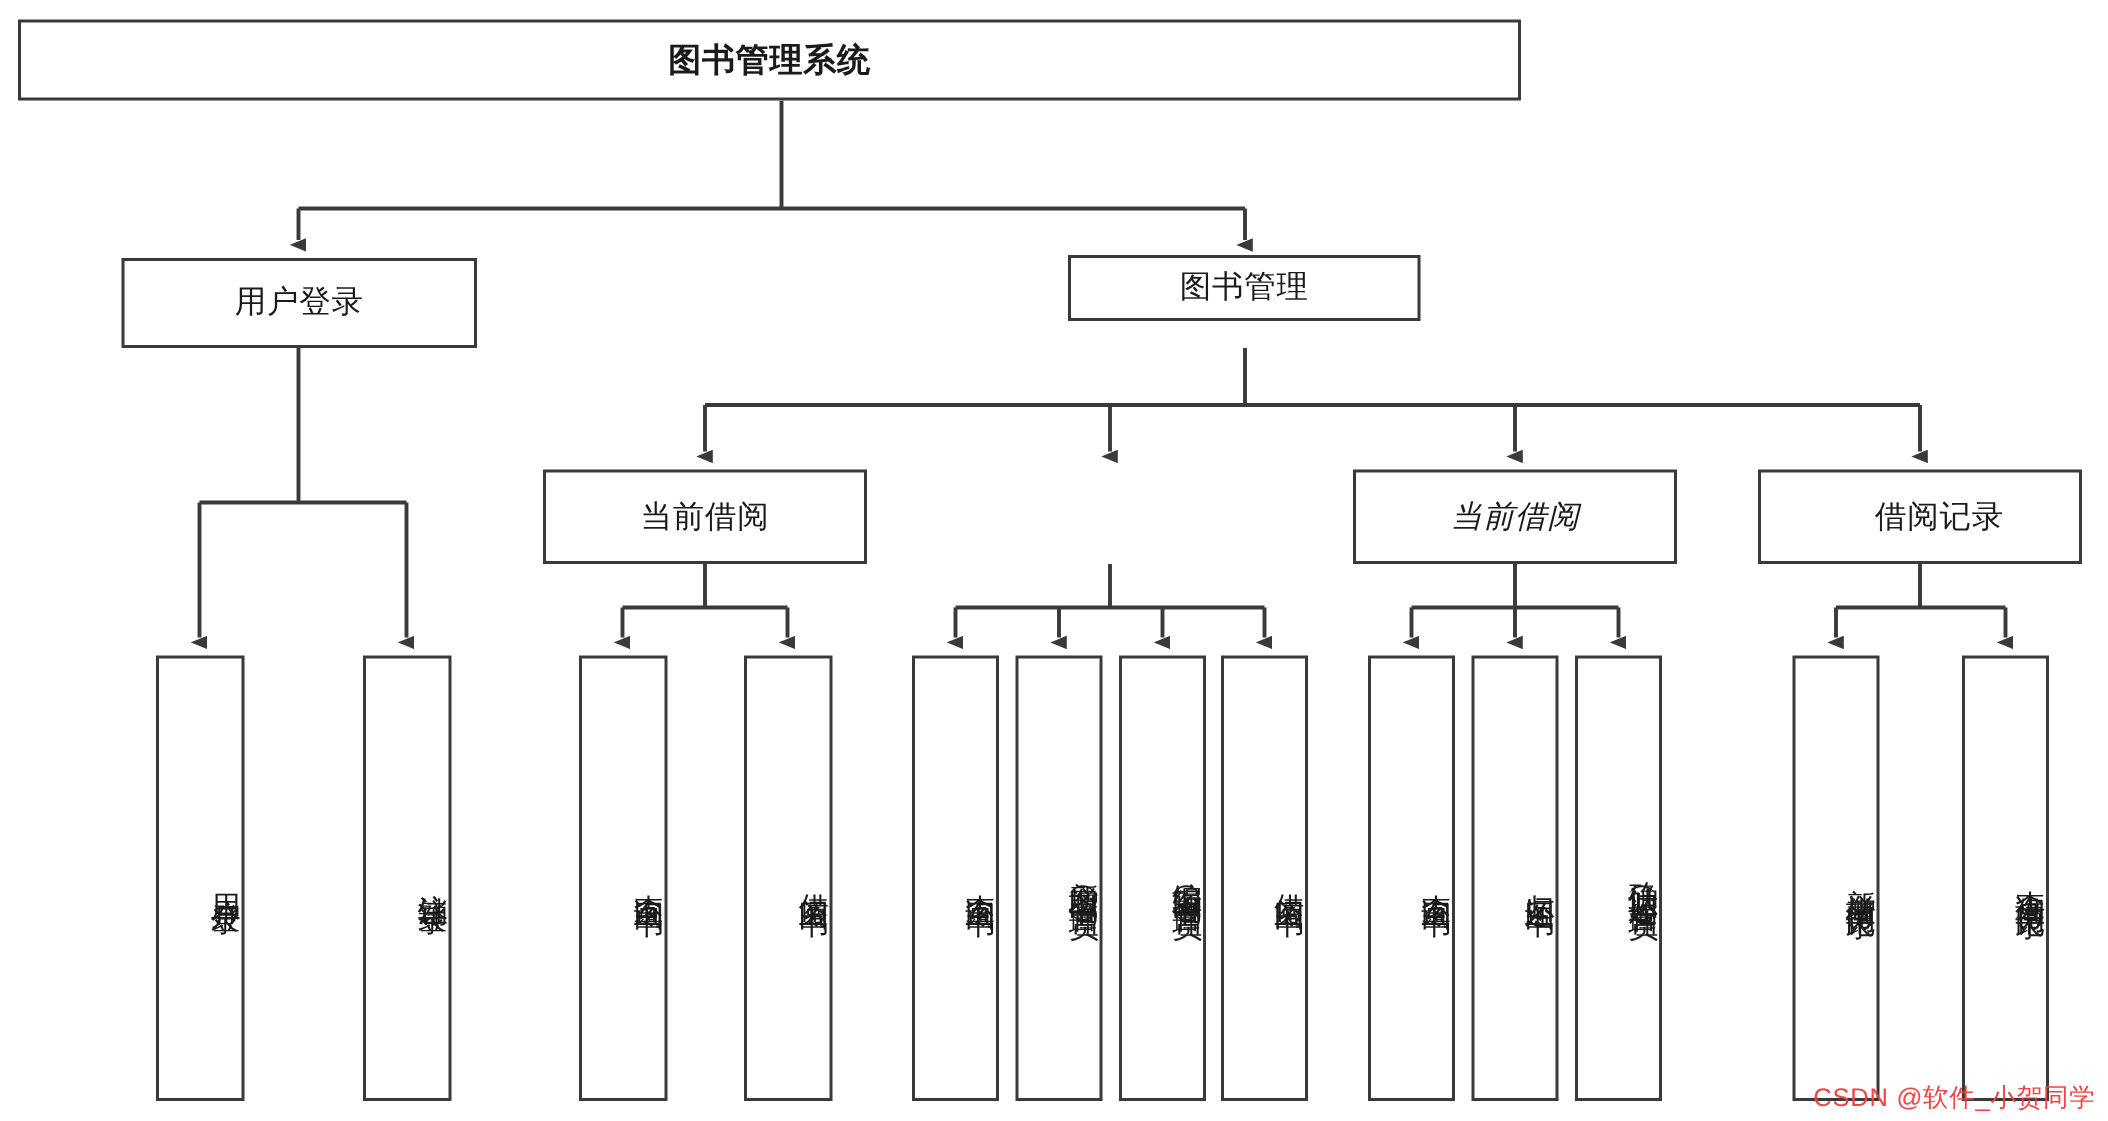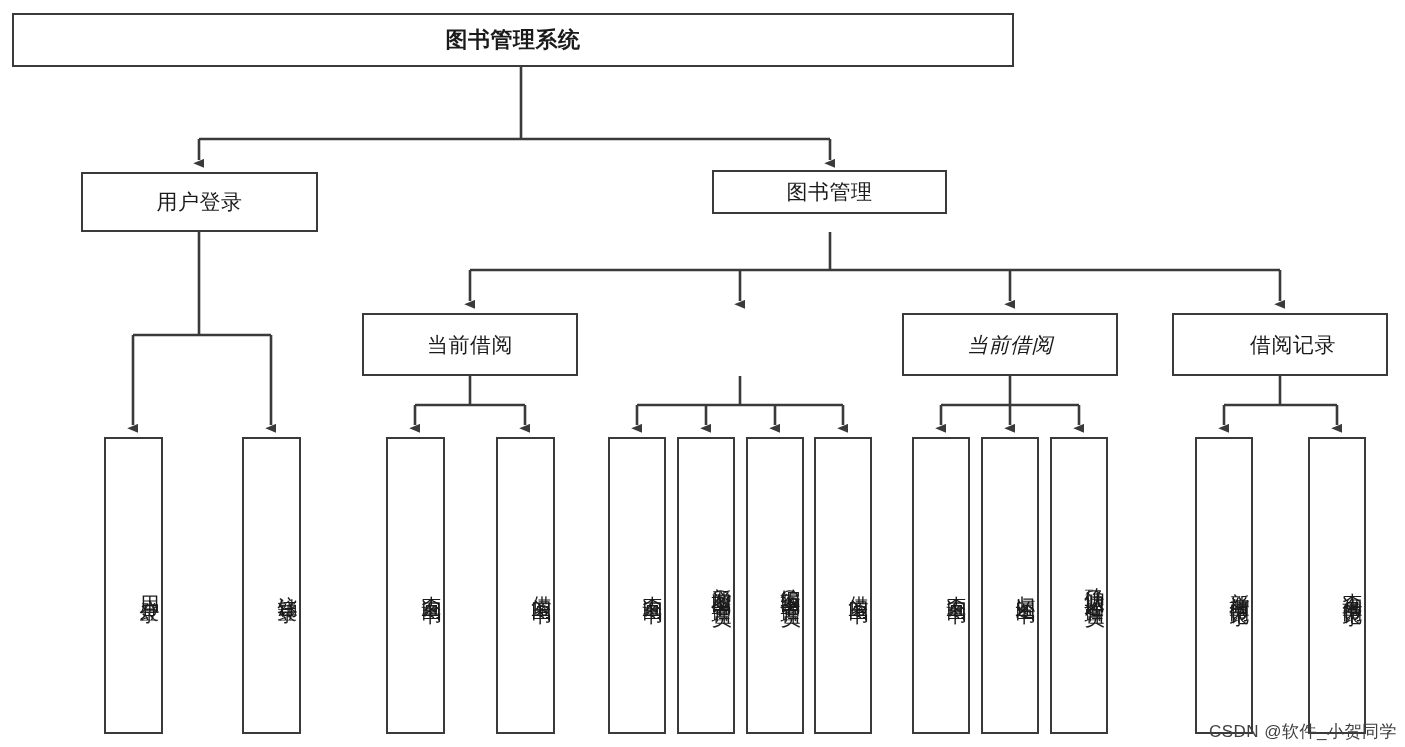--- a/index.html
+++ b/index.html
@@ -57,21 +57,21 @@
     text-align: center;
   }
   .node-leaf.align-top {
     align-items: flex-start;
   }
   .watermark {
     position: absolute;
     right: 8px;
     bottom: 4px;
     font-size: 17px;
-    color: #404040;
+    color: #ef4444;
     white-space: nowrap;
     letter-spacing: 0.5px;
     margin-top: 48px;
   }
 </style>
 </head>
 <body>
 
 <div id="diagram-root">
 

